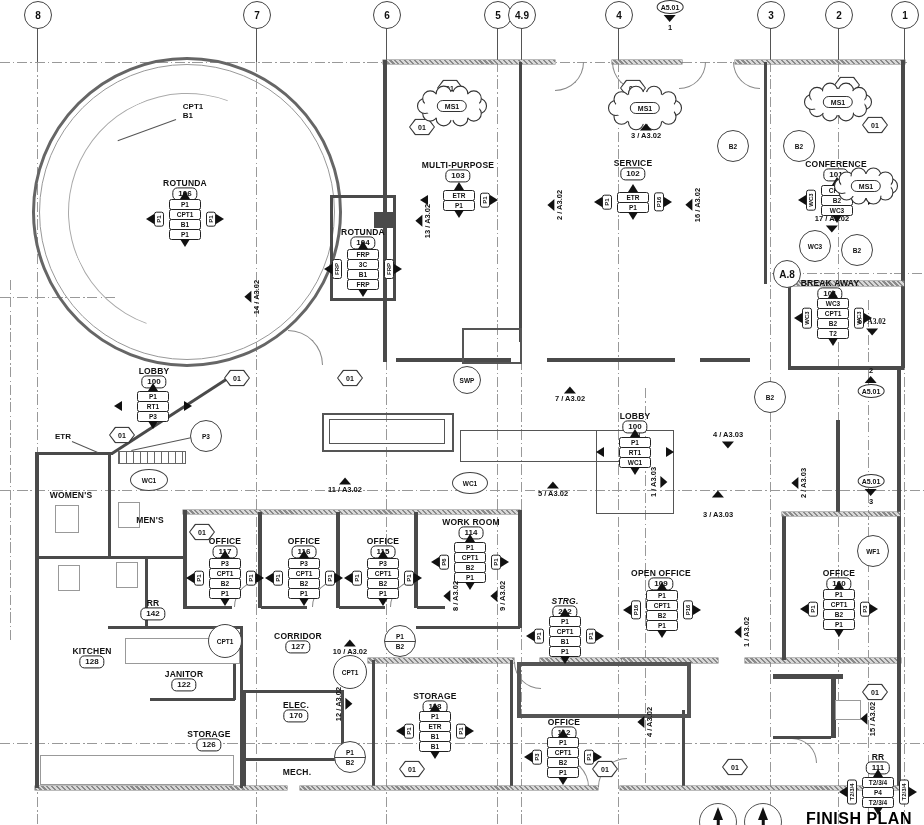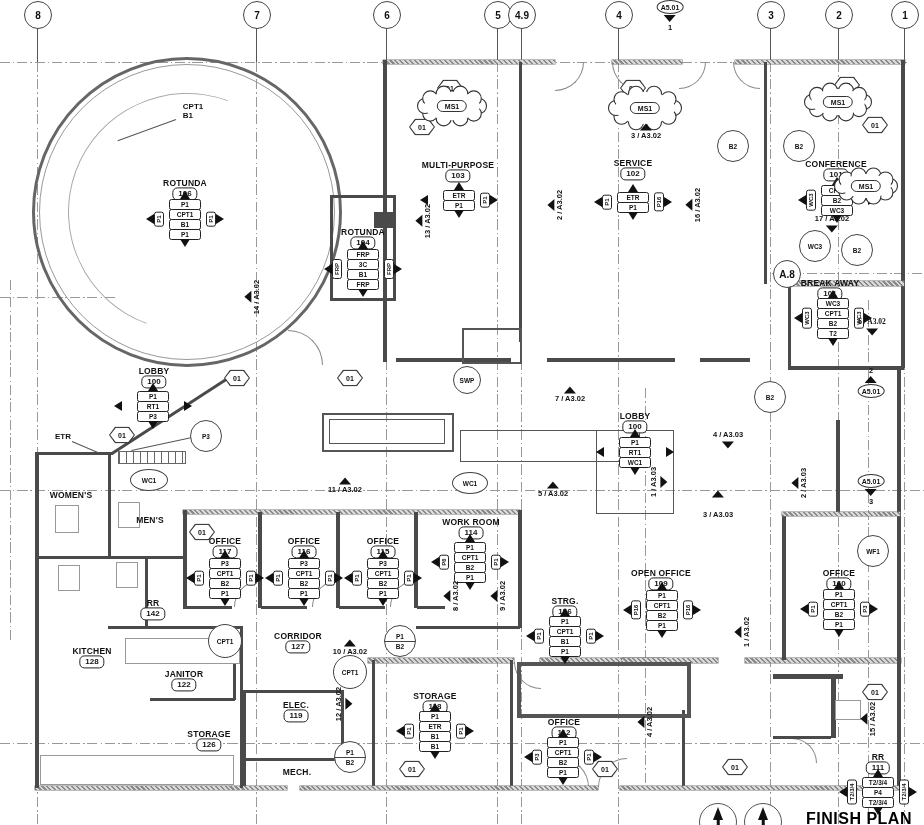--- a/index.html
+++ b/index.html
@@ -241,29 +241,29 @@
     <div class="rnum" style="left: 471px; top: 533px;">114</div>
     <div class="rname" style="left: 298px; top: 636px;">CORRIDOR</div>
     <div class="rnum" style="left: 298px; top: 647px;">127</div>
     <div class="rname" style="left: 153px; top: 603px;">RR</div>
     <div class="rnum" style="left: 153px; top: 614px;">142</div>
     <div class="rname" style="left: 92px; top: 651px;">KITCHEN</div>
     <div class="rnum" style="left: 92px; top: 662px;">128</div>
     <div class="rname" style="left: 184px; top: 674px;">JANITOR</div>
     <div class="rnum" style="left: 184px; top: 685px;">122</div>
     <div class="rname" style="left: 296px; top: 705px;">ELEC.</div>
-    <div class="rnum" style="left: 296px; top: 716px;">119</div>
+    <div class="rnum" style="left: 296px; top: 716px;">170</div>
     <div class="rname" style="left: 209px; top: 734px;">STORAGE</div>
     <div class="rnum" style="left: 209px; top: 745px;">126</div>
     <div class="rname" style="left: 435px; top: 696px;">STORAGE</div>
     <div class="rnum" style="left: 435px; top: 707px;">118</div>
     <div class="rname" style="left: 564px; top: 722px;">OFFICE</div>
     <div class="rnum" style="left: 564px; top: 733px;">112</div>
-    <div class="rname" style="left: 565px; top: 601px;">STRG.</div>
-    <div class="rnum" style="left: 565px; top: 612px;">156</div>
+    <div class="rname" style="left: 565px; top: 601px; font-style: italic;">STRG.</div>
+    <div class="rnum" style="left: 565px; top: 612px;">212</div>
     <div class="rname" style="left: 661px; top: 573px;">OPEN OFFICE</div>
     <div class="rnum" style="left: 661px; top: 584px;">109</div>
     <div class="rname" style="left: 839px; top: 573px;">OFFICE</div>
     <div class="rnum" style="left: 839px; top: 584px;">160</div>
     <div class="rname" style="left: 878px; top: 757px;">RR</div>
     <div class="rnum" style="left: 878px; top: 768px;">111</div>
     <div class="plabel" style="left: 71px; top: 495px;">WOMEN'S</div>
     <div class="plabel" style="left: 150px; top: 520px;">MEN'S</div>
     <div class="plabel" style="left: 297px; top: 772px;">MECH.</div>
     <div class="ltext" style="left: 193px; top: 111px;">

